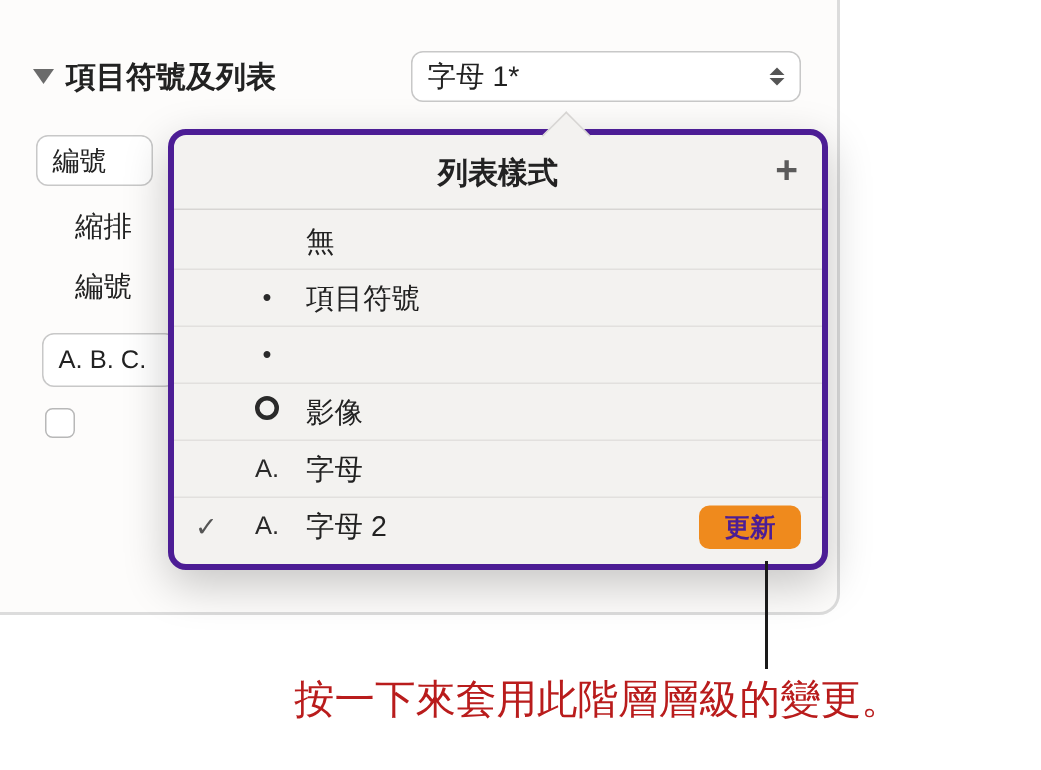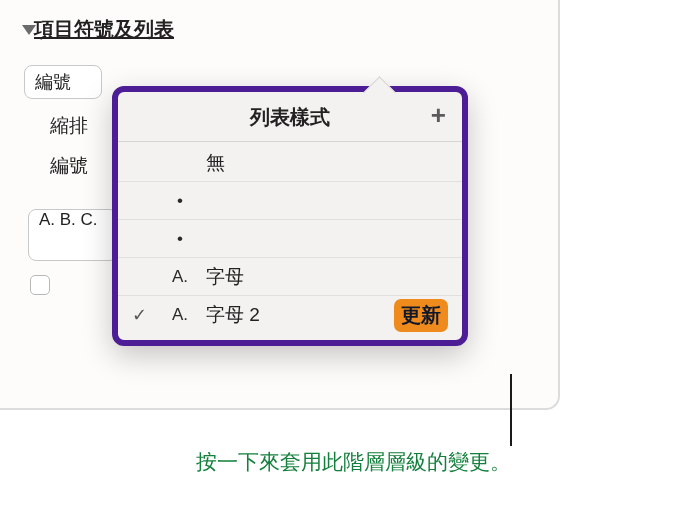--- a/index.html
+++ b/index.html
@@ -21,23 +21,22 @@
     height: 410px;
     background: #fdfcfb;
     border-right: 2px solid #dcdcdc;
     border-bottom: 2px solid #dcdcdc;
     border-bottom-right-radius: 14px;
     padding: 10px 24px 0 24px;
   }
   .row1 {
     display: flex;
     align-items: center;
-    gap: 0;
-    margin-top: 6px;
-    text-decoration: underline;
+    gap: 10px;
+    margin-top: 24px;
   }
   .disc-toggle {
     width: 0; height: 0;
     border-left: 10px solid #6b6b6b;
     border-top: 7px solid transparent;
     border-bottom: 7px solid transparent;
     transform: rotate(90deg);
     cursor: pointer;
   }
   .sec-title {
@@ -93,29 +92,29 @@
     position: relative;
   }
   .label-row {
     display: flex;
     align-items: center;
     padding-left: 26px;
     font-size: 19px;
     gap: 10px;
   }
   .format-box {
-    margin-top: 30px;
+    margin-top: 18px;
     margin-left: 4px;
     width: 90px;
-    height: 52px;
+    height: 36px;
     border: 1.5px solid #c8c8c8;
     border-radius: 8px;
     background: #fff;
     display: flex;
-    align-items: flex-start;
+    align-items: center;
     padding: 0 10px;
     font-size: 17px;
   }
   .cb-row {
     margin-top: 14px;
     margin-left: 6px;
     display: flex;
     align-items: center;
     gap: 10px;
     font-size: 19px;
@@ -125,23 +124,23 @@
     border: 1.5px solid #b8b8b8;
     border-radius: 5px;
     background: #fff;
   }
 
   
   .popover {
     position: absolute;
     left: 112px;
     top: 86px;
-    width: 356px;
+    width: 440px;
     background: #f3f2f0;
-    border: 6px solid #4c1d95;
+    border: 4px solid #4c1d95;
     border-radius: 12px;
     box-shadow: 0 10px 30px rgba(0,0,0,0.22);
     padding-bottom: 4px;
   }
   .popover::before {
     content: "";
     position: absolute;
     top: -11px;
     left: 250px;
     width: 22px; height: 22px;
@@ -197,52 +196,59 @@
   }
   .li .ring {
     width: 16px; height: 16px;
     border: 3px solid #2a2a2a;
     border-radius: 50%;
     display: inline-block;
   }
   .upd-btn {
     margin-left: auto;
     background: #ef8a1d;
-    color: #0f172a;
+    color: #4c1d95;
     font-weight: 600;
-    font-size: 20px;
-    padding: 3px 7px;
+    font-size: 17px;
+    padding: 3px 17px;
     border-radius: 7px;
   }
 
   
   .callout-line {
     position: absolute;
     left: 510px;
     top: 374px;
     width: 2px;
     height: 72px;
     background: #1a1a1a;
   }
   .callout-text {
     position: absolute;
     left: 196px;
     top: 448px;
-    font-size: 21px;
-    color: #15803d;
+    font-size: 27px;
+    color: #b91c1c;
   }
 </style>
 </head>
 <body>
 
 <div class="panel">
 
   <div class="row1">
     <div class="disc-toggle"></div>
     <div class="sec-title">項目符號及列表</div>
+    <div class="style-select">
+      <span>字母 1*</span>
+      <span class="chev">
+        <span class="c up"></span>
+          <span class="c dn"></span>
+      </span>
+    </div>
   </div>
 
   <div class="left-ctl">
     <div class="small-select">
       <span>編號</span>
     </div>
     <div class="label-row">
       <span>縮排</span>
     </div>
     <div class="label-row">
@@ -265,23 +271,28 @@
     <span>列表樣式</span>
     <span class="plus">+</span>
   </div>
   <div class="list-area" id="list-area">
       <div class="li">
         <span class="mark none">.</span>
         <span>無</span>
       </div>
       <div class="li">
         <span class="mark">•</span>
+        <span>項目符號</span>
       </div>
       <div class="li">
         <span class="mark">•</span>
+      </div>
+      <div class="li">
+        <span class="mark"><span class="ring"></span></span>
+        <span>影像</span>
       </div>
       <div class="li">
         <span class="mark">A.</span>
         <span>字母</span>
       </div>
       <div class="li">
         <span class="chk">✓</span>
         <span class="mark">A.</span>
         <span>字母 2</span>
         <span class="upd-btn">更新</span>

